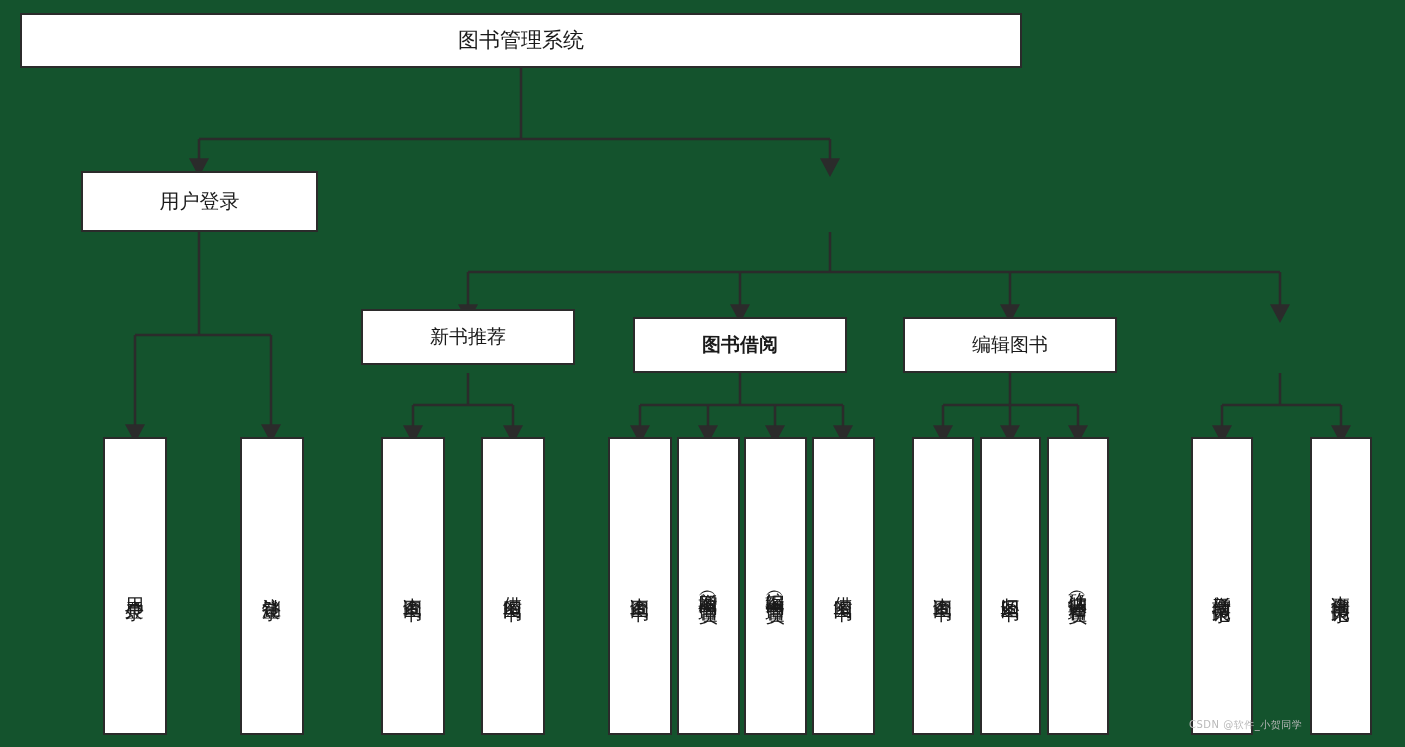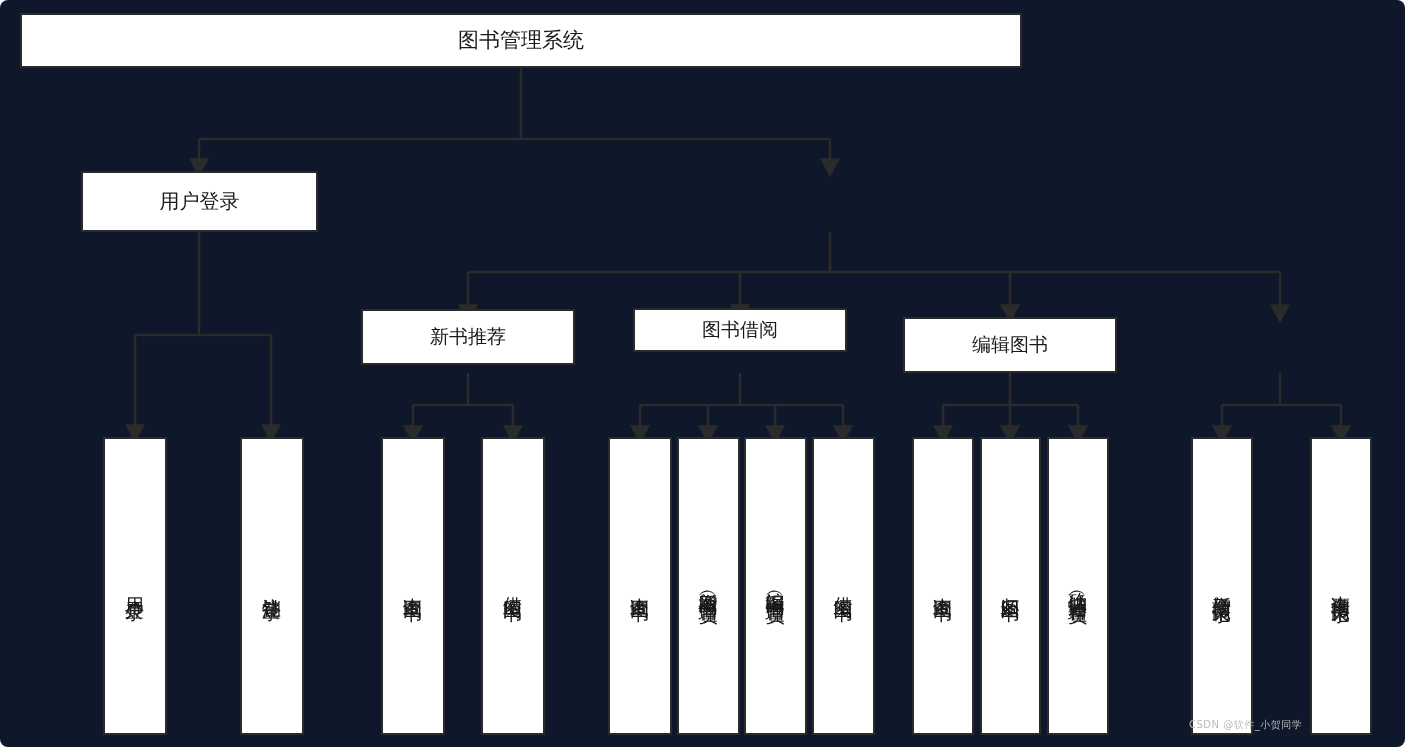--- a/index.html
+++ b/index.html
@@ -8,23 +8,22 @@
     padding: 0;
     background: #ffffff;
   }
   body {
     font-family: "DejaVu Sans", "Liberation Sans", sans-serif;
   }
   #canvas {
     position: relative;
     width: 1405px;
     height: 747px;
-    background: #0f172a;
+    background: #14532d;
     overflow: hidden;
-    border-radius: 8px;
   }
   #edges {
     position: absolute;
     left: 0;
     top: 0;
     width: 1405px;
     height: 747px;
     pointer-events: none;
   }
   .node {
@@ -114,21 +113,21 @@
     <path d="M1341,405 L1341,429" stroke="#2b2b2b" stroke-width="2.5" fill="none" marker-end="url(#arrow)"></path>
   </svg>
 
   <div class="node horizontal lvl0" style="left:20px; top:13px; width:1002px; height:55px;">图书管理系统</div>
 
   <div class="node horizontal lvl1" style="left:81px; top:171px; width:237px; height:61px;">用户登录</div>
 
 
   <div class="node horizontal lvl2" style="left:361px; top:309px; width:214px; height:56px;">新书推荐</div>
 
-  <div class="node horizontal lvl2" style="left:633px; top:308px; width:214px; height:44px;">图书借阅</div>
+  <div class="node horizontal lvl2" style="left:633px; top:317px; width:214px; height:56px;font-weight:bold;">图书借阅</div>
 
   <div class="node horizontal lvl2" style="left:903px; top:317px; width:214px; height:56px;">编辑图书</div>
 
 
   <div class="node vertical leaf" style="left:103px; top:437px; width:64px; height:298px;">用户登录</div>
 
   <div class="node vertical leaf" style="left:240px; top:437px; width:64px; height:298px;">注销登录</div>
 
   <div class="node vertical leaf" style="left:381px; top:437px; width:64px; height:298px;">查询图书</div>
 

